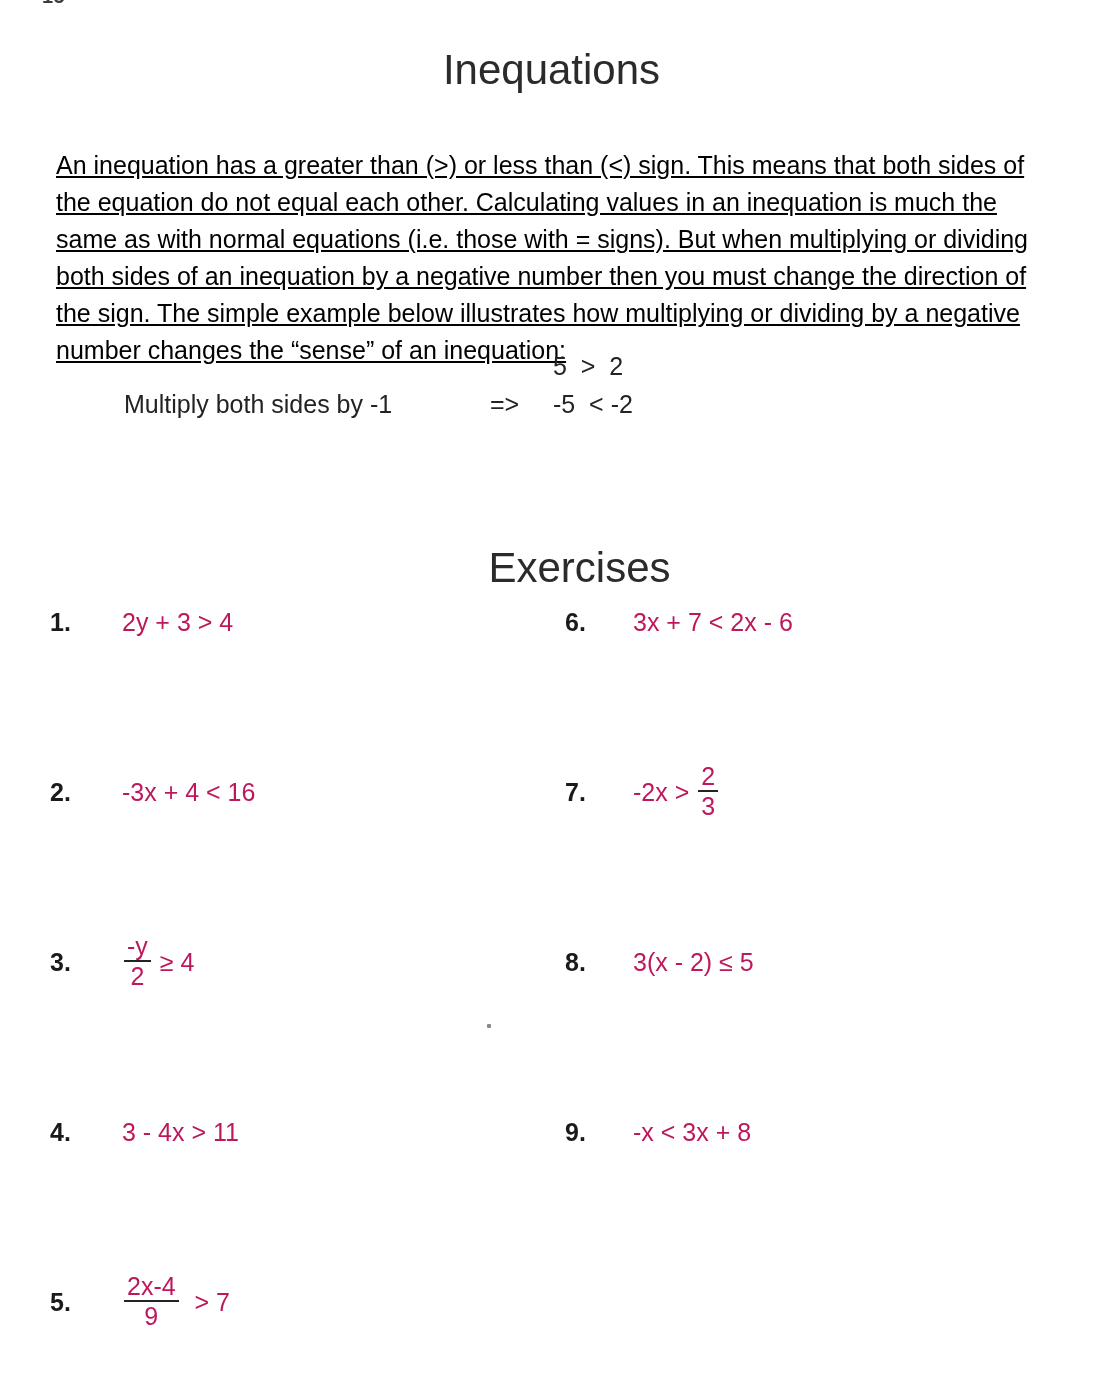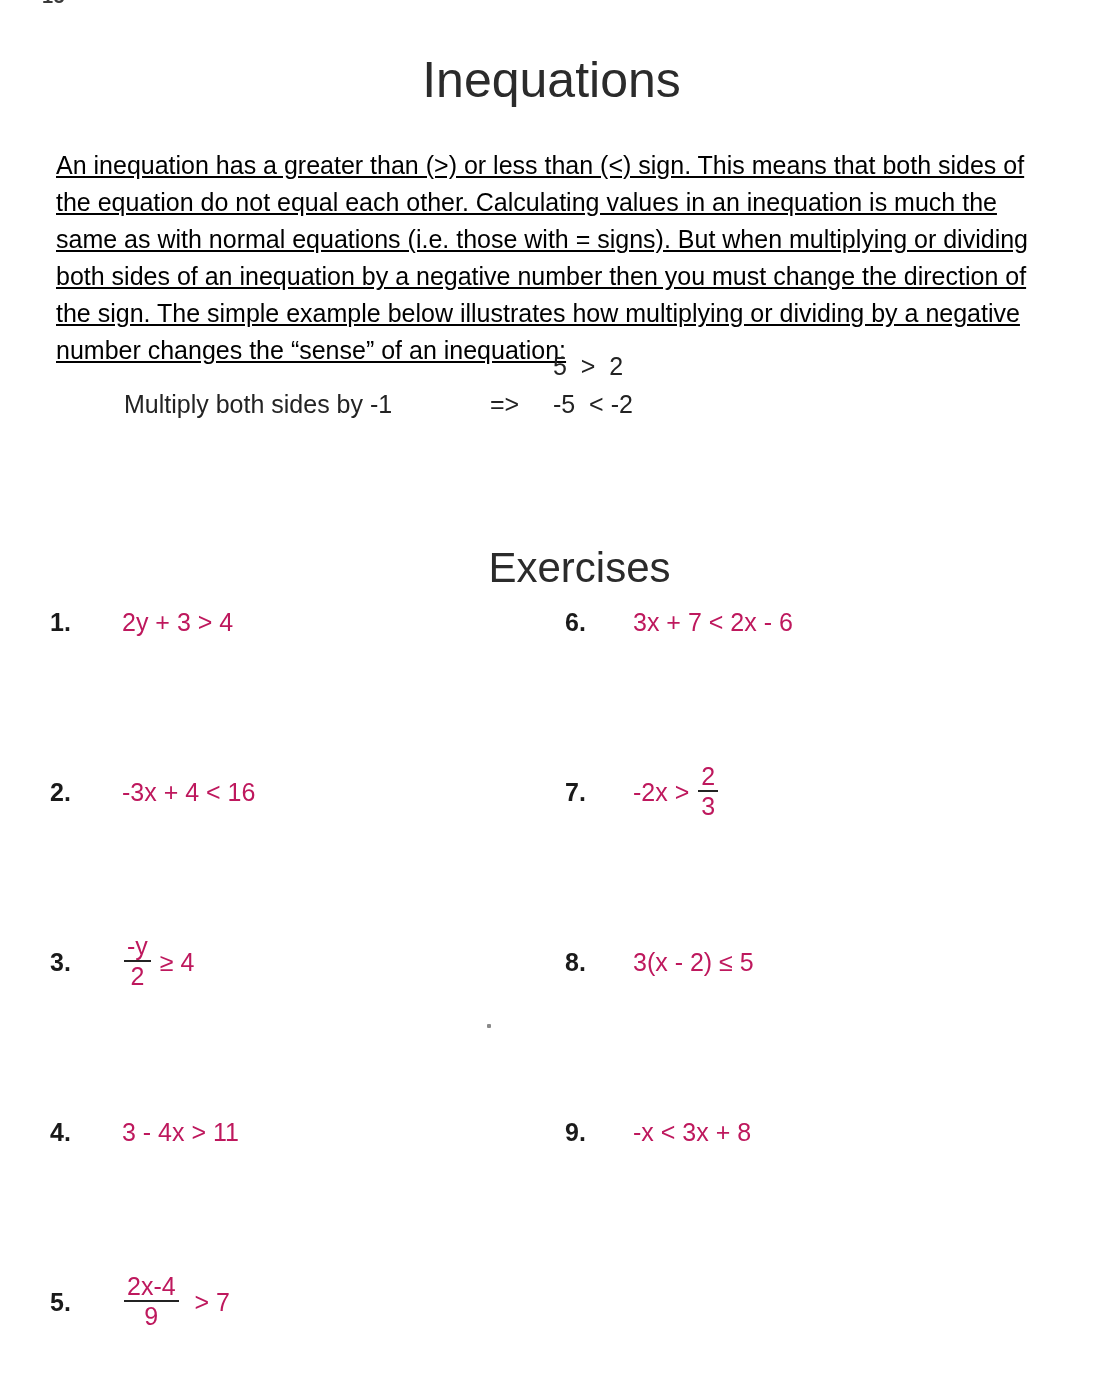--- a/index.html
+++ b/index.html
@@ -34,21 +34,21 @@
     letter-spacing: 0.5px;
     line-height: 1;
   }
 
   .doc-title {
     position: absolute;
     left: 0;
     top: 19px;
     width: 1103px;
     text-align: center;
-    font-size: 50px;
+    font-size: 42px;
     font-weight: 400;
     color: #2b2b2b;
     line-height: 1.1;
   }
 
   .intro-paragraph {
     position: absolute;
     left: 56px;
     top: 122px;
     width: 1000px;

